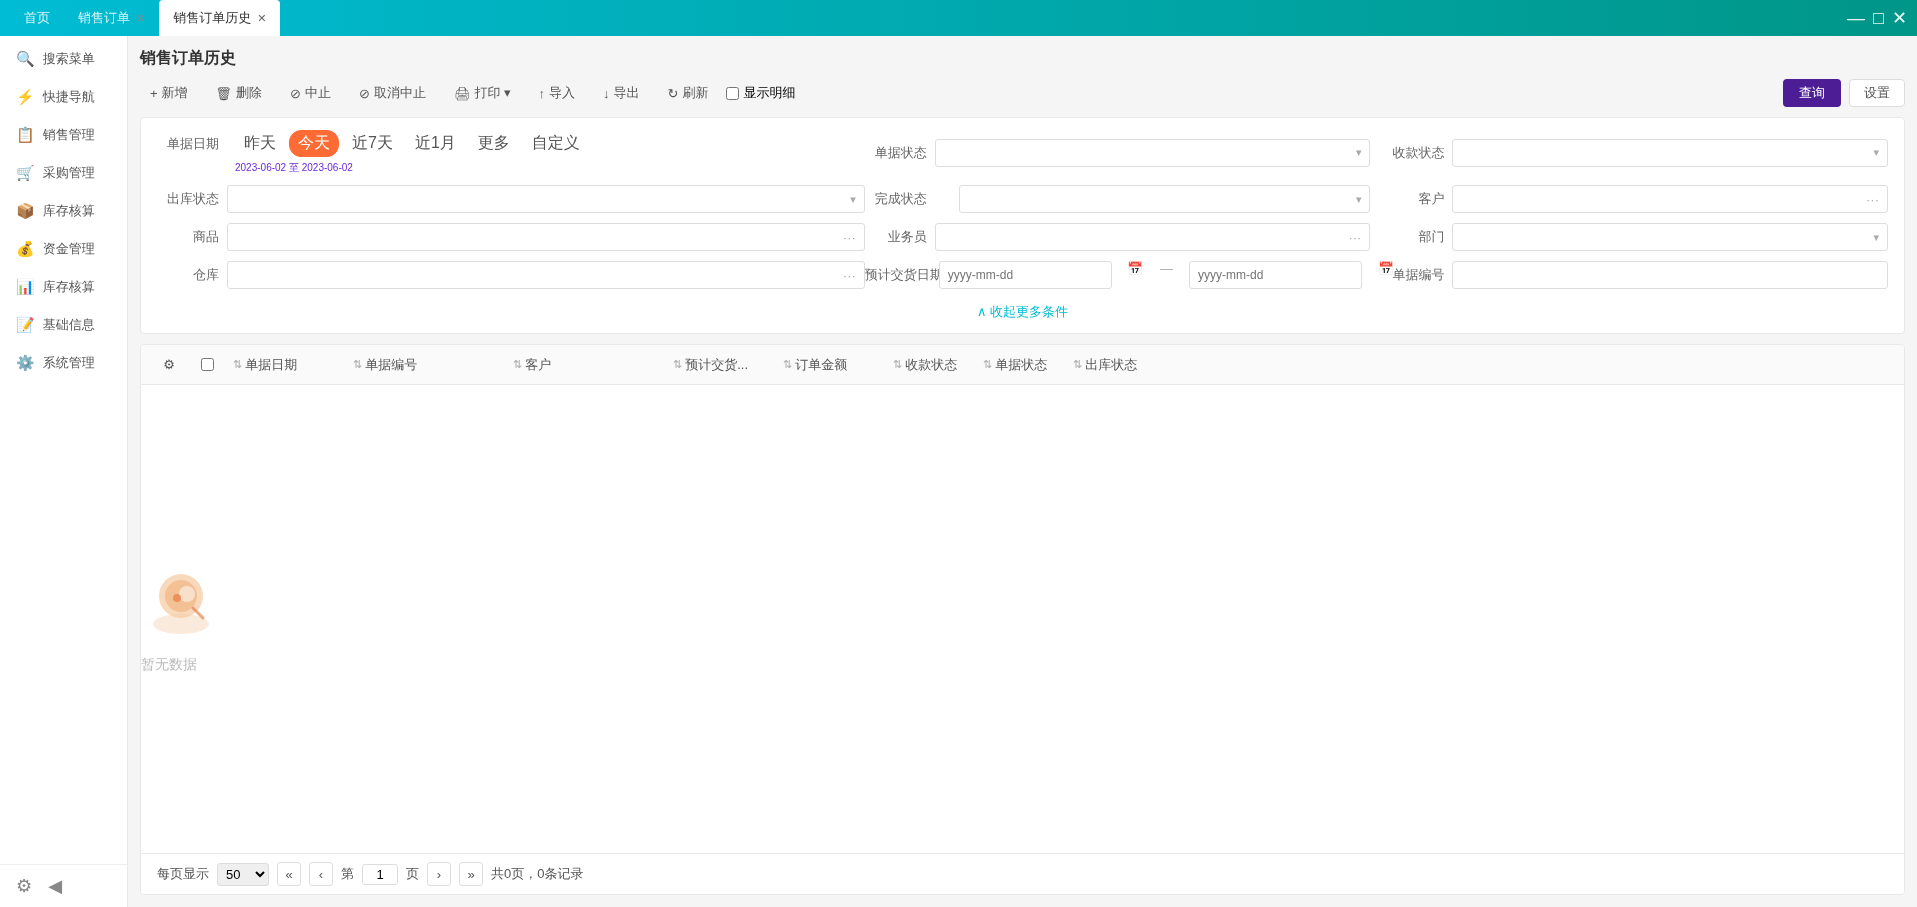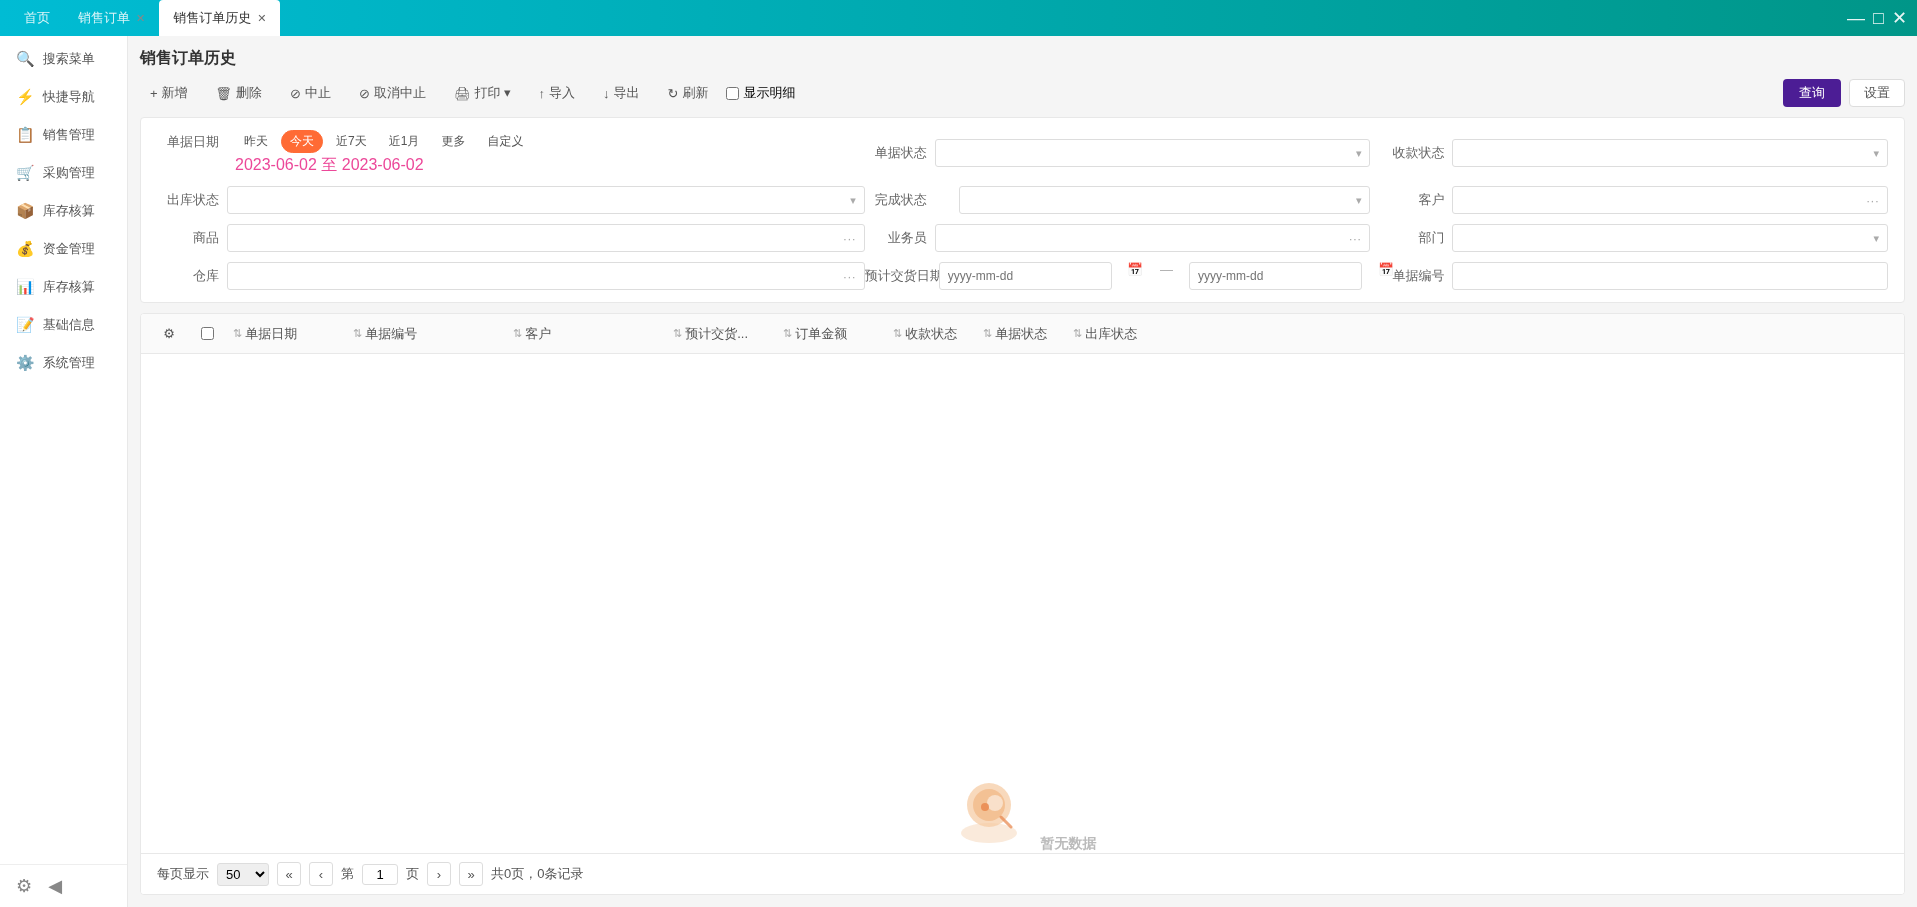--- a/index.html
+++ b/index.html
@@ -204,33 +204,33 @@
     .date-filter {
       display: flex;
       align-items: center;
       gap: 4px;
       flex-wrap: wrap;
     }
     .date-btn {
       padding: 2px 8px;
       border-radius: 3px;
       cursor: pointer;
-      font-size: 12px;
+      font-size: 16px;
       border: 1px solid transparent;
       color: #555;
     }
     .date-btn.active {
       background: #ff6b35;
       color: #fff;
       border-color: #ff6b35;
       border-radius: 12px;
     }
     .date-range {
-      color: #ec4899;
-      font-size: 16px;
+      color: #6d28d9;
+      font-size: 10px;
       margin-top: 2px;
     }
 
     
     .collapse-row {
       text-align: center;
       color: #00bcd4;
       cursor: pointer;
       font-size: 12px;
       padding: 4px 0 0;
@@ -273,26 +273,25 @@
     .table-th.col-payment { width: 90px; }
     .table-th.col-status { width: 90px; }
     .table-th.col-stock { width: 90px; }
     .table-th.col-ops { flex: 1; justify-content: flex-end; }
     .sort-icon { color: #aaa; font-size: 11px; }
 
     
     .empty-state {
       flex: 1;
       display: flex;
-      flex-direction: row;
-      align-items: flex-end;
+      flex-direction: column;
+      align-items: flex-start;
       justify-content: center;
       color: #bbb;
       gap: 12px;
-      font-weight: bold;
     }
     .empty-icon {
       width: 80px;
       height: 80px;
     }
     .empty-text { font-size: 14px; color: #bbb; }
 
     
     .pagination {
       display: flex;
@@ -548,20 +547,24 @@
             <input class="filter-input" type="text" placeholder="yyyy-mm-dd" style="flex: 1 1 0%; height: 28px;">
             <span style="color:#aaa; cursor:pointer;">📅</span>
           </div>
         </div>
         <div class="filter-field" style="flex:1; margin-left:12px;">
           <span class="filter-label">单据编号</span>
           <input class="filter-input" type="text" style="flex: 1 1 0%; height: 28px;">
         </div>
       </div>
 
+      <div class="collapse-row">
+        <span>∧</span>
+        <span> 收起更多条件</span>
+      </div>
     </div>
 
     <div class="table-section">
 
       <div class="table-header">
         <div class="table-th col-settings">
           <span>⚙</span>
         </div>
         <div class="table-th col-check">
           <input type="checkbox" style="">

